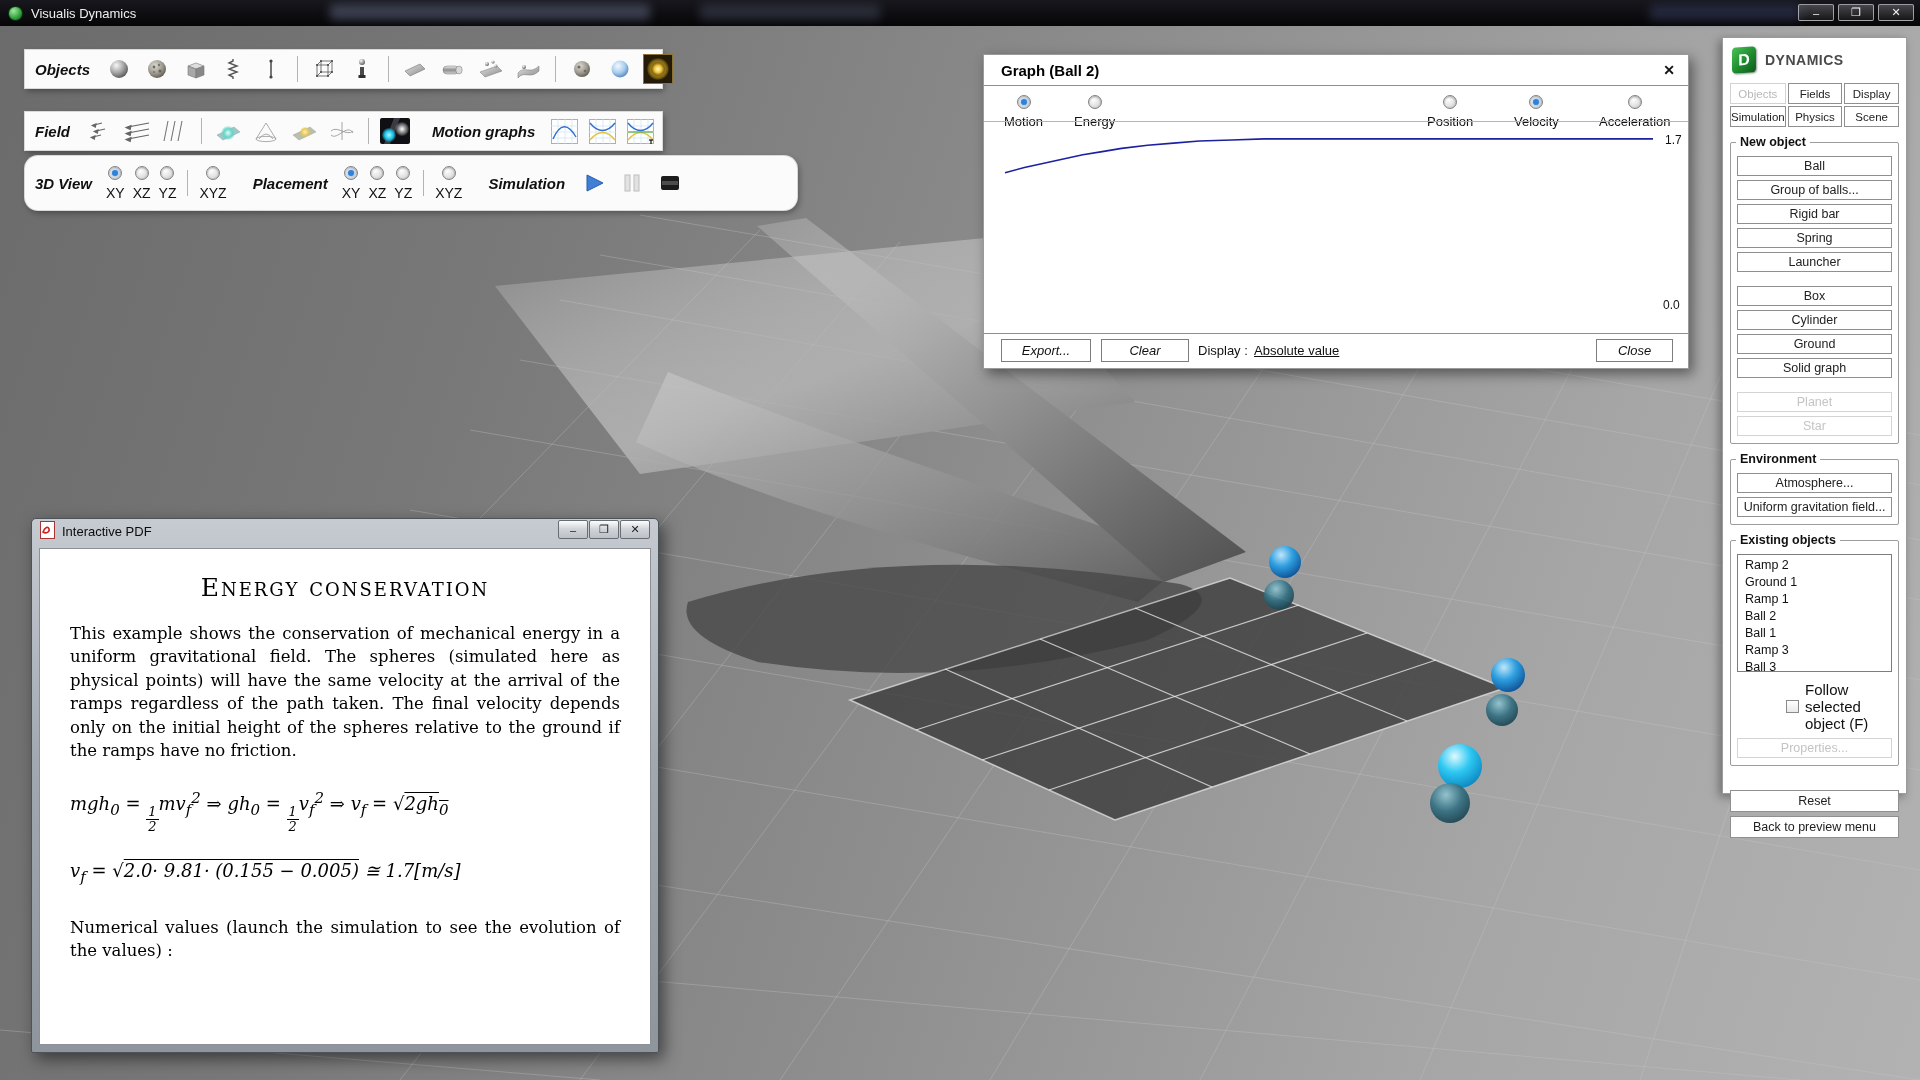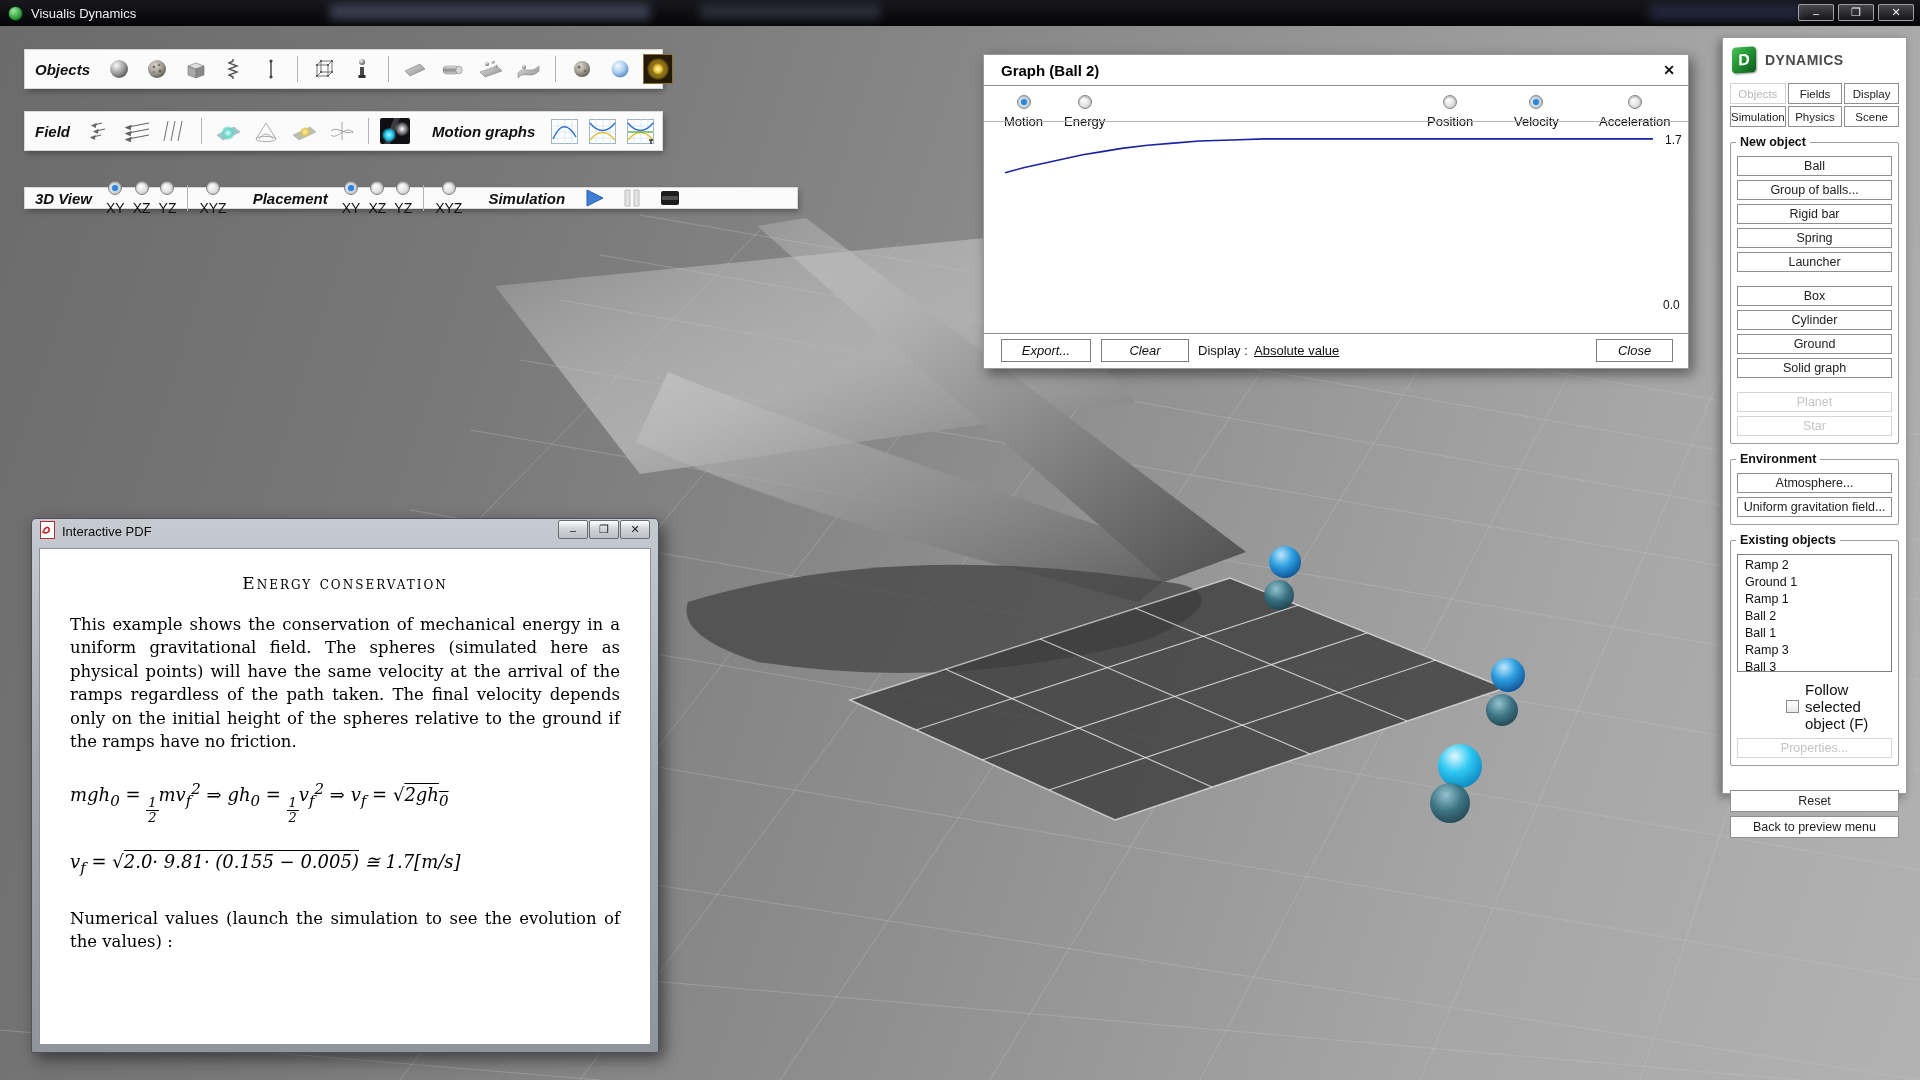--- a/index.html
+++ b/index.html
@@ -27,21 +27,21 @@
   .scene{position:absolute;left:0;top:0;width:1920px;height:1080px;z-index:1;
     background:linear-gradient(108deg,#6b6b6b 0%,#787878 25%,#8e8e8e 52%,#a6a6a6 78%,#b2b2b2 100%);}
   .scene svg{position:absolute;left:0;top:0;}
 
   
   .toolbar{position:absolute;background:#fbfbfb;z-index:6;display:flex;align-items:center;
     box-shadow:0 0 0 1px #d9d9d9,2px 3px 6px rgba(0,0,0,.35);padding:0 10px;gap:8px;}
   .tb-label{font:italic bold 15px "Liberation Sans",sans-serif;color:#101010;white-space:nowrap;margin-right:6px;}
   #tb-objects{left:25px;top:50px;width:637px;height:38px;}
   #tb-field{left:25px;top:112px;width:637px;height:38px;}
-  #tb-view{left:25px;top:188px;width:772px;height:20px;}
+  #tb-view{left:25px;top:156px;width:772px;height:54px;border-radius:13px;}
   .tbi{width:30px;height:30px;display:flex;align-items:center;justify-content:center;flex:0 0 auto;}
   .tbi.active{background:#23180a;border:1px solid #8a7430;}
   .tsep{width:1px;height:26px;background:#b3b3b3;margin:0 3px;flex:0 0 auto;}
   .radio{display:inline-flex;align-items:center;gap:5px;font-size:14px;color:#111;white-space:nowrap;flex-direction:column;}
   .rb{width:14px;height:14px;border-radius:50%;border:1px solid #838383;flex:0 0 auto;
     background:radial-gradient(circle at 35% 30%,#ffffff,#e3e3e3 55%,#b9b9b9);
     box-shadow:inset 0 1px 2px rgba(0,0,0,.3);display:flex;align-items:center;justify-content:center;}
   .rb i{width:6px;height:6px;border-radius:50%;}
   .radio.on .rb i{background:#2f82d8;box-shadow:0 0 3px #57a9f5;}
 
@@ -67,21 +67,21 @@
     box-shadow:5px 6px 16px rgba(0,0,0,.5);}
   .pdf-titlebar{height:28px;display:flex;align-items:flex-end;padding:8px 8px;gap:7px;}
   .pdf-title{font-size:13px;color:#0c0c0c;}
   .pdf-controls{margin-left:auto;display:flex;gap:1px;}
   .pwc{width:30px;height:19px;border:1px solid #686d73;border-radius:2px;
     background:linear-gradient(#fdfdfd,#d2d6db 45%,#bcc0c6);font-size:11px;color:#222;
     display:flex;align-items:center;justify-content:center;}
   .pdf-page{position:absolute;left:7px;right:7px;top:29px;bottom:7px;background:#fff;
     border:1px solid #8d9196;padding:22px 30px 0 30px;overflow:hidden;
     font-family:"DejaVu Serif",serif;color:#000;}
-  .pdf-heading{text-align:center;font-variant:small-caps;letter-spacing:2px;font-size:17px;margin:2px 0 20px;}
+  .pdf-heading{text-align:center;font-variant:small-caps;letter-spacing:2px;font-size:25px;margin:2px 0 20px;}
   .pdf-p{font-size:16.5px;line-height:1.42;text-align:justify;margin:0;}
   .pdf-p2{margin-top:24px;}
   .formula{font-style:italic;font-size:18px;margin-top:26px;}
   .fr{display:inline-flex;flex-direction:column;vertical-align:-0.5em;text-align:center;
       font-size:0.72em;line-height:1.1;}
   .fr i:first-child{border-bottom:1px solid #000;padding:0 2px;}
   .ovl{text-decoration:overline;}
 
   
   #sidebar{position:absolute;left:1722px;top:37px;width:185px;height:757px;z-index:8;background:#fff;
@@ -588,21 +588,21 @@
     <span class="gw-title">Graph (Ball 2)</span>
     <span class="gw-close">✕</span>
     <div class="gw-sep" style="top:30px"></div>
 
     <span class="radio on gw-radio" style="left:20px">
         <span class="rb">
           <i></i>
         </span>
         <span>Motion</span>
       </span>
-    <span class="radio gw-radio" style="left:80px">
+    <span class="radio gw-radio" style="left:90px">
         <span class="rb">
           <i></i>
         </span>
         <span>Energy</span>
       </span>
     <span class="radio gw-radio" style="left:443px">
         <span class="rb">
           <i></i>
         </span>
         <span>Position</span>

